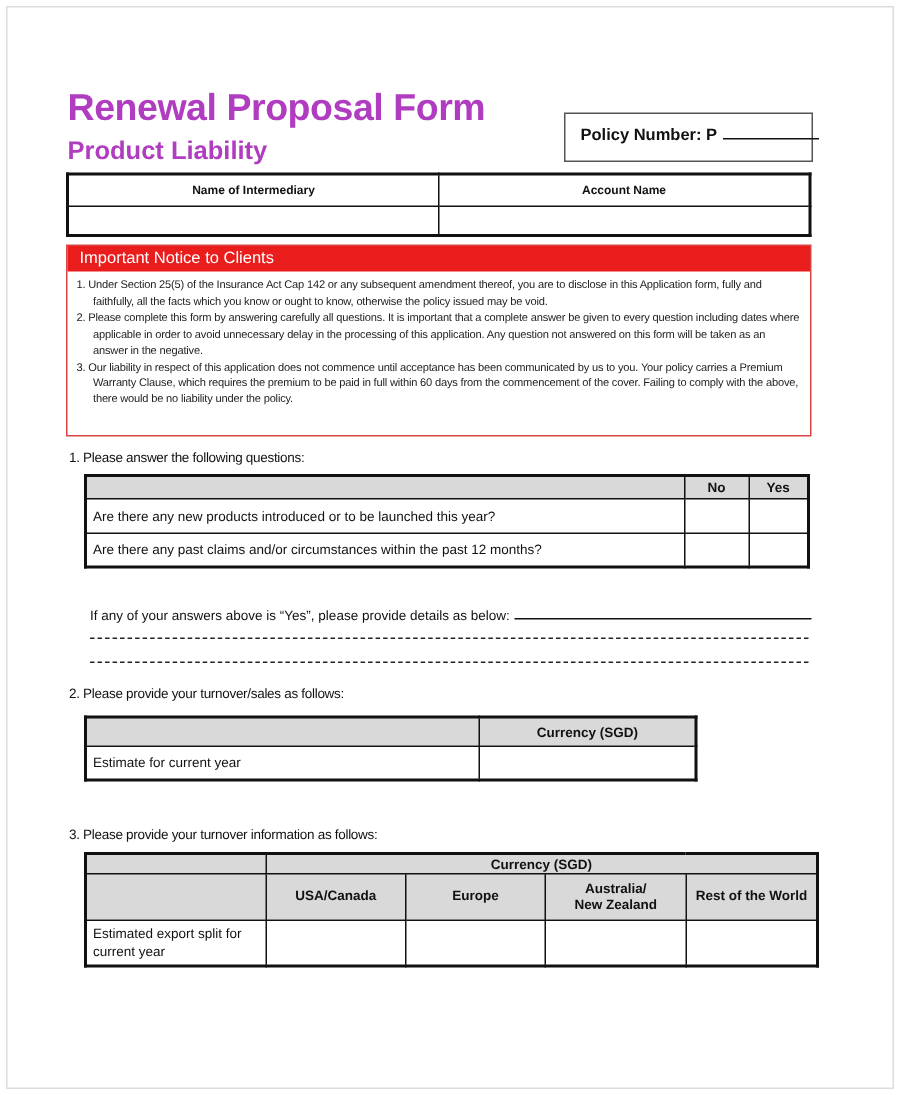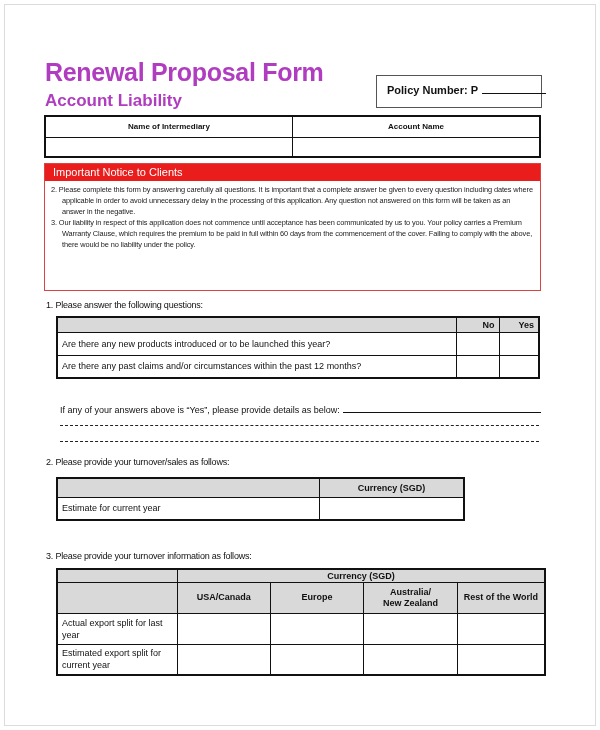--- a/index.html
+++ b/index.html
@@ -53,21 +53,21 @@
     }
     .q1-title { left: 46px; top: 300px; }
     .q2-title { left: 46px; top: 457px; }
     .q3-title { left: 46px; top: 551px; }
 
     .qtable { border: 2px solid #111; }
     .qtable td { border: 1px solid #111; font-size: 9px; padding: 0 4px; }
     .qtable .head td { background: #d9d9d9; font-weight: bold; text-align: center; }
 
     .q1-table { left: 56px; top: 316px; width: 484px; }
-    .q1-table .head td { height: 15px; text-align: right; }
+    .q1-table .head td { height: 15px; }
     .q1-table .row td { height: 23px; }
     .q1-table col.c1 { width: 401px; }
     .q1-table col.c2 { width: 43px; }
     .q1-table col.c3 { width: 40px; }
 
     .details {
       left: 60px; top: 405px; font-size: 9px; white-space: nowrap;
     }
     .details .fill { display: inline-block; width: 198px; border-bottom: 1px solid #111; height: 8px; margin-left: 3px; }
     .dash-line {
@@ -89,21 +89,21 @@
     .q3-table .head td { height: 13px; }
     .q3-table .head2 td { height: 31px; line-height: 11px; }
     .q3-table .row td { height: 31px; line-height: 12px; vertical-align: middle; }
   </style>
 </head>
 <body>
 
 <div class="page"></div>
 
 <div class="abs title">Renewal Proposal Form</div>
-<div class="abs subtitle">Account Liability</div>
+<div class="abs subtitle">Product Liability</div>
 
 <div class="abs policy-box">
   <span>Policy Number: P</span><span class="policy-line"></span>
 </div>
 
 <table class="abs intermediary">
   <tbody>
       <tr>
     <td style="width:50%">Name of Intermediary</td>
     <td style="width:50%">Account Name</td>
@@ -111,20 +111,21 @@
   <tr class="blank">
     <td></td>
     <td></td>
   </tr>
 </tbody>
   </table>
 
 <div class="abs notice">
   <div class="notice-head">Important Notice to Clients</div>
   <ul class="notice-list">
+    <li>1. Under Section 25(5) of the Insurance Act Cap 142 or any subsequent amendment thereof, you are to disclose in this Application form, fully and faithfully, all the facts which you know or ought to know, otherwise the policy issued may be void.</li>
     <li>2. Please complete this form by answering carefully all questions. It is important that a complete answer be given to every question including dates where applicable in order to avoid unnecessary delay in the processing of this application. Any question not answered on this form will be taken as an answer in the negative.</li>
     <li>3. Our liability in respect of this application does not commence until acceptance has been communicated by us to you. Your policy carries a Premium Warranty Clause, which requires the premium to be paid in full within 60 days from the commencement of the cover. Failing to comply with the above, there would be no liability under the policy.</li>
   </ul>
 </div>
 
 <div class="abs q-title q1-title">1. Please answer the following questions:</div>
 <table class="abs qtable q1-table">
   <colgroup>
       <col class="c1">
       <col class="c2">
@@ -188,27 +189,20 @@
     <td colspan="4">Currency (SGD)</td>
   </tr>
   <tr class="head head2">
     <td></td>
     <td>USA/Canada</td>
     <td>Europe</td>
     <td><span>Australia/</span><br><span>New Zealand</span></td>
     <td>Rest of the World</td>
   </tr>
   <tr class="row">
-    <td><span>Actual export split for last</span><br><span>year</span></td>
-    <td></td>
-    <td></td>
-    <td></td>
-    <td></td>
-  </tr>
-  <tr class="row">
     <td><span>Estimated export split for</span><br><span>current year</span></td>
     <td></td>
     <td></td>
     <td></td>
     <td></td>
   </tr>
 </tbody>
   </table>
 
 </body></html>

